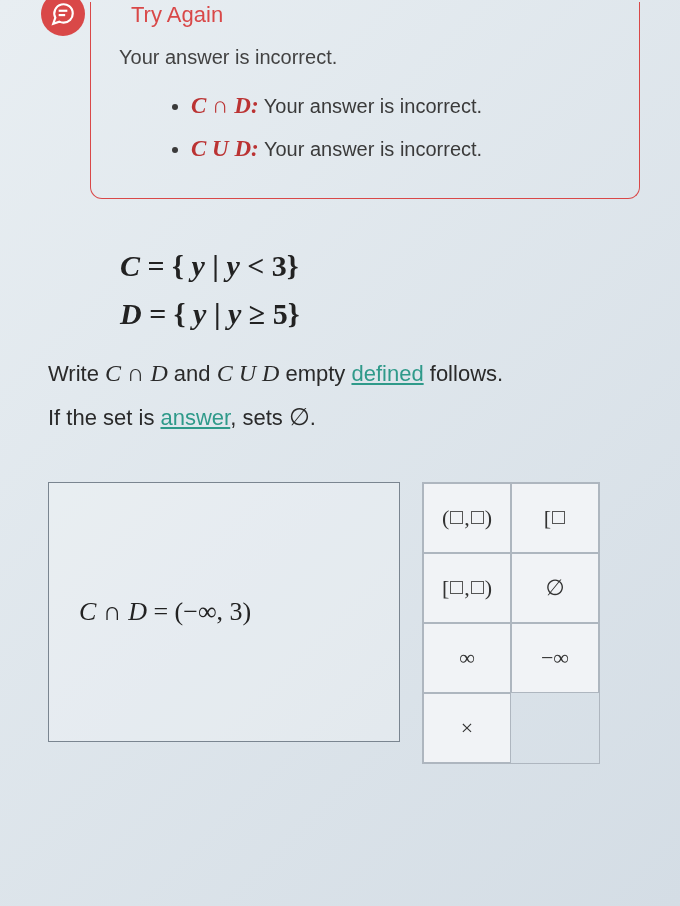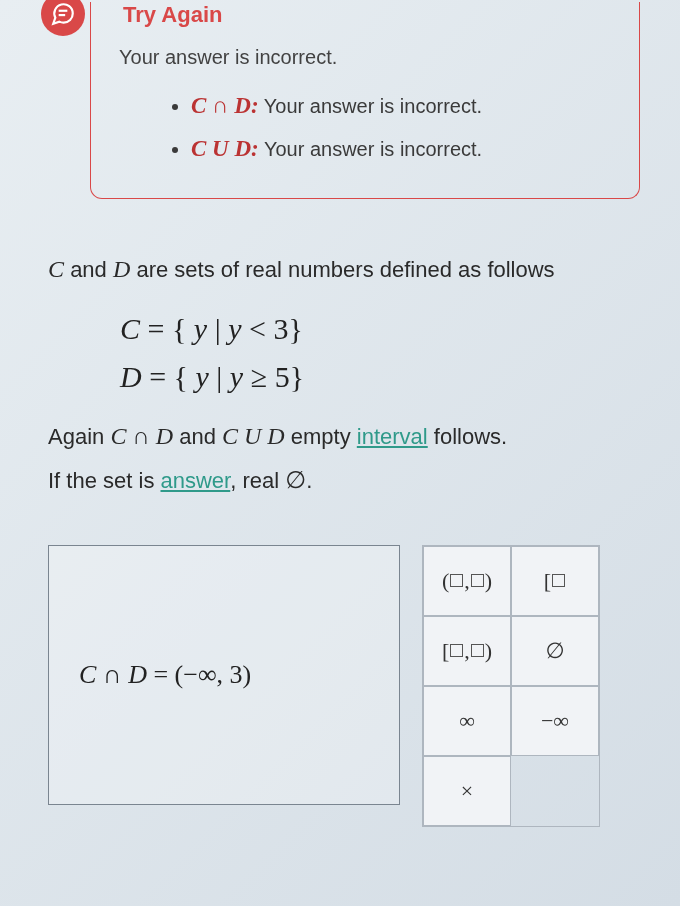--- a/index.html
+++ b/index.html
@@ -30,39 +30,39 @@
       height: 44px;
       background: #d94848;
       border-radius: 50%;
       display: flex;
       align-items: center;
       justify-content: center;
     }
     .feedback-icon svg { width: 26px; height: 26px; }
     .try-again {
       color: #d94848;
-      font-weight: 700;
+      font-weight: 400;
       font-size: 22px;
       margin-top: 2px;
       margin-bottom: 18px;
-      margin-left: 4px;
+      margin-left: 12px;
     }
     .fb-line {
       font-size: 20px;
       color: #424242;
       margin-bottom: 24px;
     }
     .fb-list { list-style: disc; margin-left: 72px; }
     .fb-list li { font-size: 20px; color: #3a3a3a; margin-bottom: 8px; margin-top: 17px; }
     .fb-math { font-family: "Times New Roman", serif; font-style: italic; color: #b33; font-size: 23px; font-weight: 600; }
     .content { padding: 0 28px 0 48px; }
     .prompt { font-size: 22px; color: #2a2a2a; line-height: 1.7; }
     .math-i { font-family: "Times New Roman", serif; font-style: italic; font-size: 24px; }
     .eq-block { margin: 22px 0 18px 72px; }
-    .eq-line { font-family: "Times New Roman", serif; font-size: 30px; font-style: italic; margin-bottom: 14px; color: #222; }
+    .eq-line { font-family: "Times New Roman", serif; font-size: 30px; font-style: italic; margin-bottom: 14px; color: #222; font-weight: bold; }
     .eq-line .n { font-style: normal; }
     .instr { font-size: 22px; color: #2a2a2a; line-height: 1.85; margin-top: 20px; }
     .link { color: #2f9a8a; text-decoration: underline; cursor: pointer; }
     .empty-sym { font-family: "Times New Roman", serif; font-size: 24px; }
     .answer-area { display: flex; gap: 22px; margin-top: 42px; align-items: flex-start; }
     .answer-box {
       border: 1px solid #7a8590;
       background: rgba(255,255,255,0.25);
       width: 352px;
       height: 260px;
@@ -105,36 +105,33 @@
     <li>
       <span class="fb-math">C ∩ D:</span><span> Your answer is incorrect.</span>
     </li>
     <li>
       <span class="fb-math">C U D:</span><span> Your answer is incorrect.</span>
     </li>
   </ul>
 </div>
 
 <div class="content">
-  <p class="prompt">
-    <span class="math-i">C</span><span> and </span><span class="math-i">D</span><span> are sets of real numbers defined as follows</span>
-  </p>
 
   <div class="eq-block">
     <div class="eq-line">
       <span>C</span><span class="n"> = {</span> y <span class="n">|</span> y <span class="n">&lt; 3}</span>
     </div>
     <div class="eq-line">
       <span>D</span><span class="n"> = {</span> y <span class="n">|</span> y <span class="n">≥ 5}</span>
     </div>
   </div>
 
   <p class="instr">
-    <span>Again </span><span class="math-i">C ∩ D</span><span> and </span><span class="math-i">C U D</span><span> empty </span><span class="link">interval</span><span> follows.</span><br>
-    <span>If the set is </span><span class="link">answer</span><span>, real </span><span class="empty-sym">∅</span><span>.</span>
+    <span>Write </span><span class="math-i">C ∩ D</span><span> and </span><span class="math-i">C U D</span><span> empty </span><span class="link">defined</span><span> follows.</span><br>
+    <span>If the set is </span><span class="link">answer</span><span>, sets </span><span class="empty-sym">∅</span><span>.</span>
   </p>
 
   <div class="answer-area">
     <div class="answer-box">
       <div class="ans-line">
         <span>C <span class="n">∩</span> D <span class="n">=</span> </span><span class="n">(−∞, 3)</span>
       </div>
     </div>
 
     <div class="palette">

